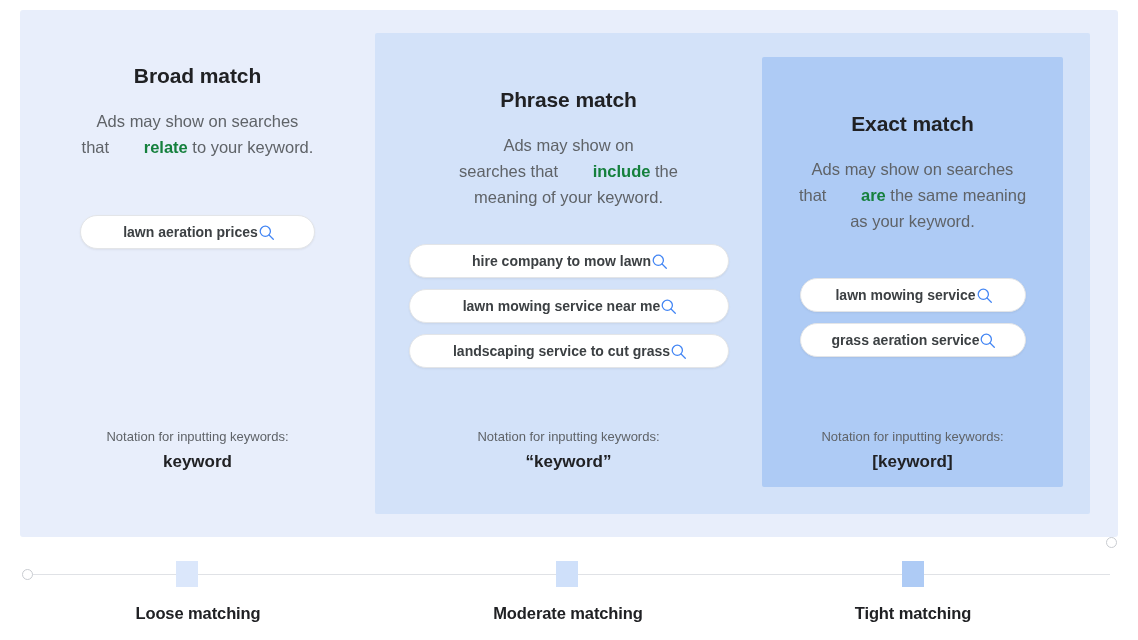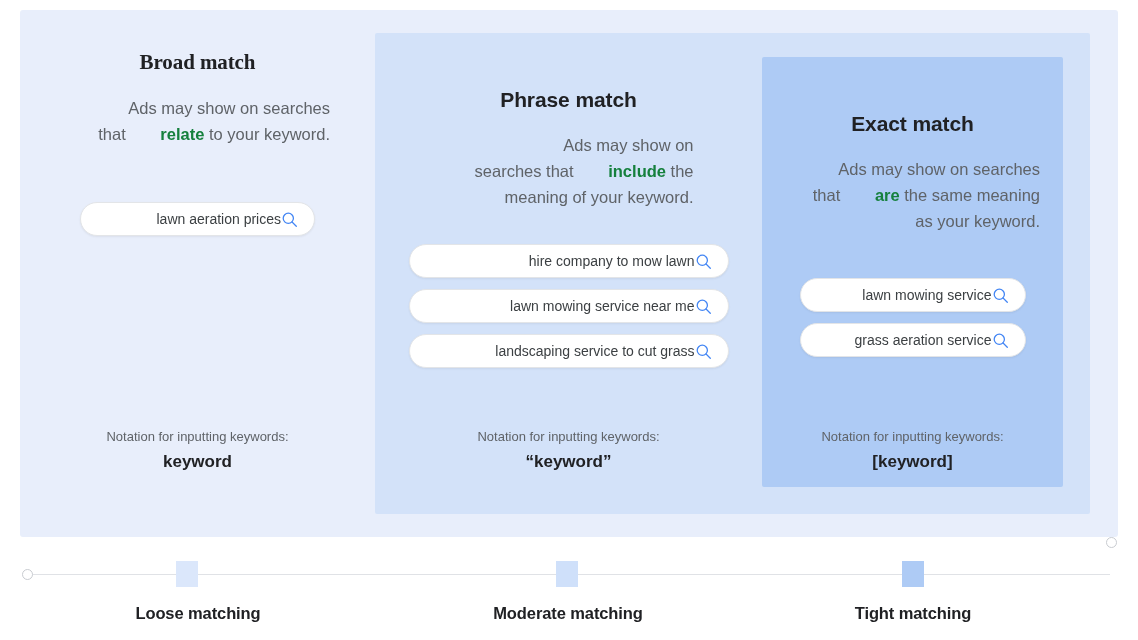--- a/index.html
+++ b/index.html
@@ -65,29 +65,29 @@
   .col-phrase { left: 375px; width: 387px; }
   .col-exact  { left: 762px; width: 301px; }
 
   .col-title {
     font-size: 21px;
     font-weight: bold;
     color: #202124;
     letter-spacing: -0.1px;
     text-align: center;
   }
-  .col-broad  .col-title { margin-top: 40px; font-family: Liberation Serif, serif; }
+  .col-broad  .col-title { margin-top: 54px; }
   .col-phrase .col-title { margin-top: 78px; }
   .col-exact  .col-title { margin-top: 102px; }
 
   .col-desc {
     font-size: 16.5px;
     line-height: 26px;
     color: #5f6368;
-    text-align: right;
+    text-align: center;
     margin-top: 20px;
   }
   .col-desc b { color: #15803d; font-weight: bold; padding-left: 30px; }
   .col-broad  .col-desc { width: 265px; }
   .col-phrase .col-desc { width: 250px; }
   .col-exact  .col-desc { width: 255px; }
 
   
   .pill-stack {
     display: flex;
@@ -99,24 +99,25 @@
   .col-phrase .pill-stack { margin-top: 34px; }
   .col-exact  .pill-stack { margin-top: 44px; }
 
   .pill {
     background: #ffffff;
     border: 1px solid #e3e5e8;
     border-radius: 999px;
     height: 34px;
     display: flex;
     align-items: center;
-    justify-content: flex-end;
+    justify-content: center;
     padding: 0 16px 0 19px;
     box-sizing: border-box;
     box-shadow: 0 1px 2px rgba(60,64,67,0.08);
+    font-weight: bold;
   }
   .pill-broad  { width: 235px; }
   .pill-phrase { width: 320px; }
   .pill-exact  { width: 226px; }
 
   .pill-text {
     font-size: 14px;
     color: #3c4043;
     white-space: nowrap;
   }

